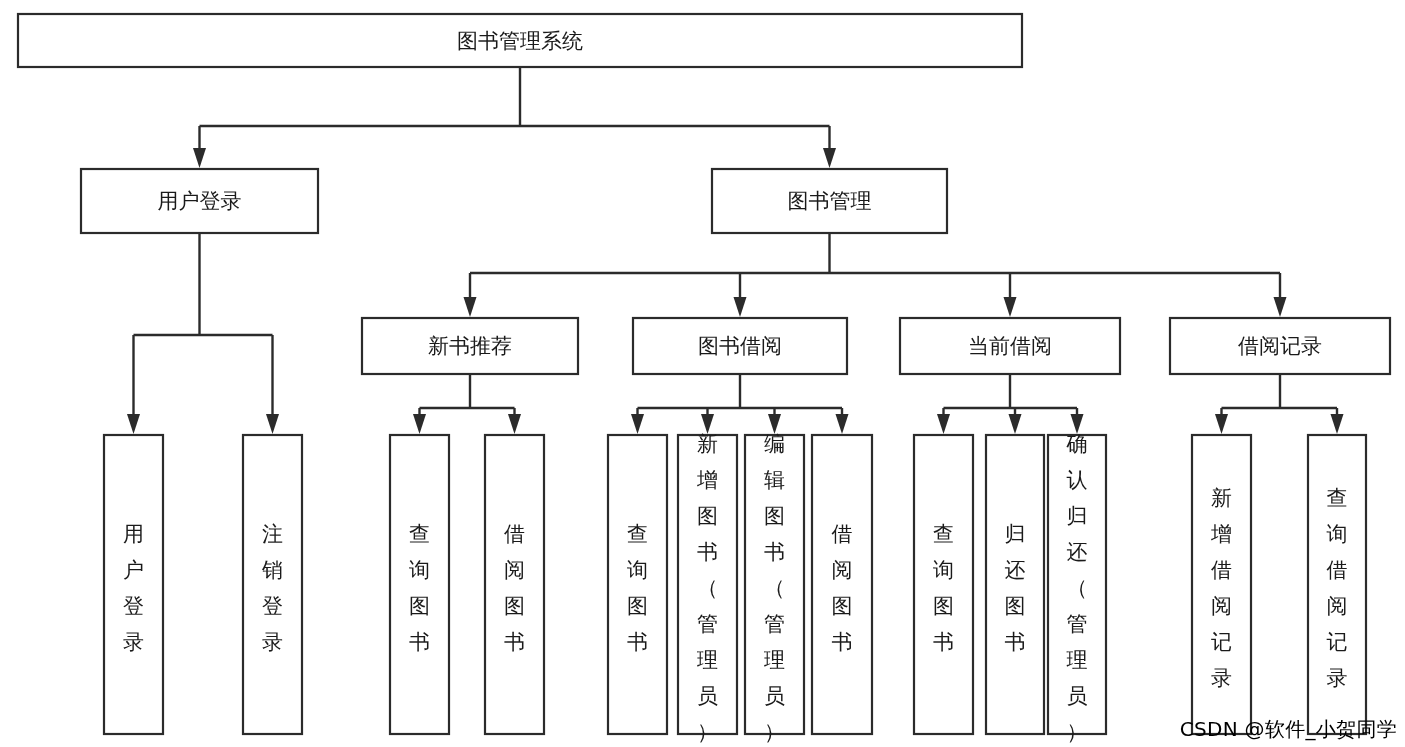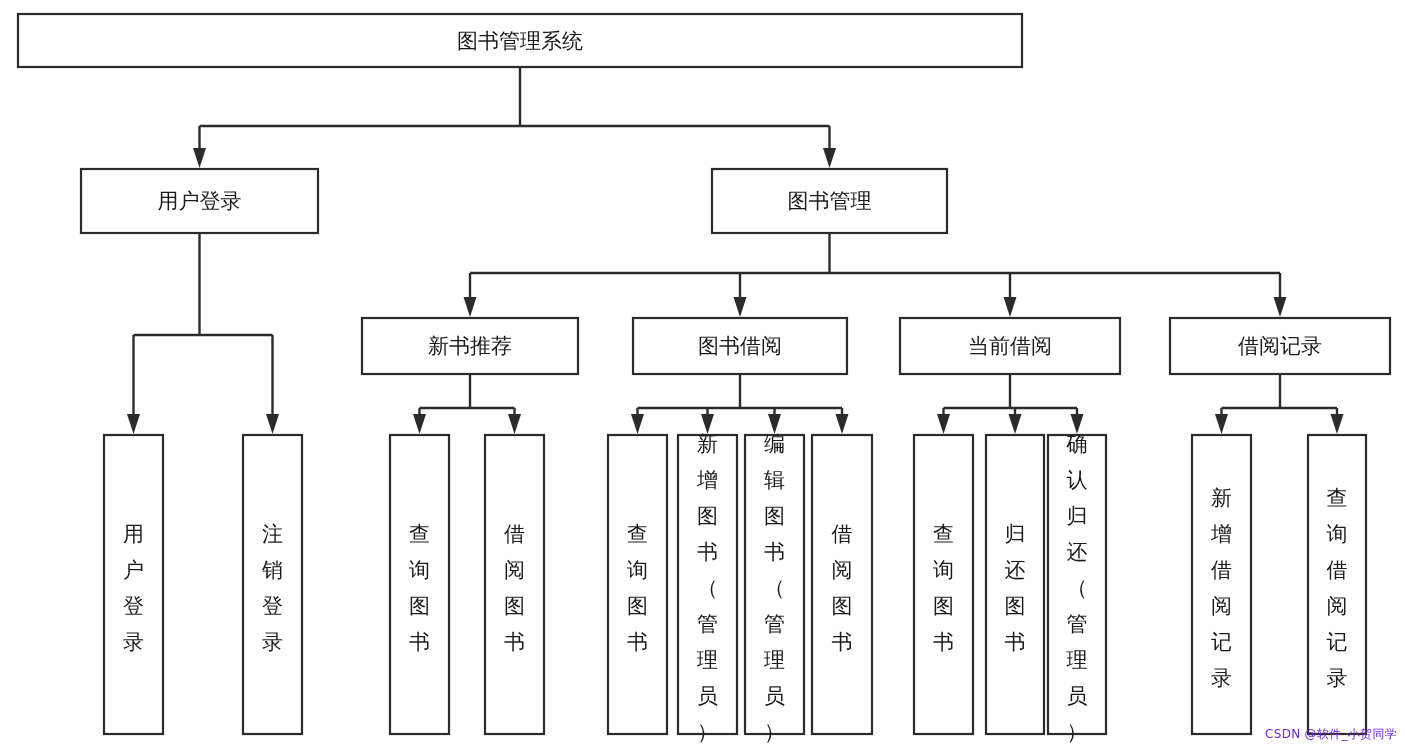--- a/index.html
+++ b/index.html
@@ -53,22 +53,22 @@
     font-family: "DejaVu Sans", "Liberation Sans", sans-serif;
     font-size: 21px;
     fill: #1a1a1a;
     text-anchor: middle;
   }
   .watermark {
     position: absolute;
     right: 8px;
     bottom: 4px;
     font-family: "DejaVu Sans", "Liberation Sans", sans-serif;
-    font-size: 12px;
-    color: #6d28d9;
+    font-size: 20px;
+    color: #000000;
     white-space: nowrap;
     letter-spacing: 0.3px;
     user-select: none;
     margin-left: 20px;
   }
 </style>
 </head>
 <body>
 
 <div id="diagram-root">

